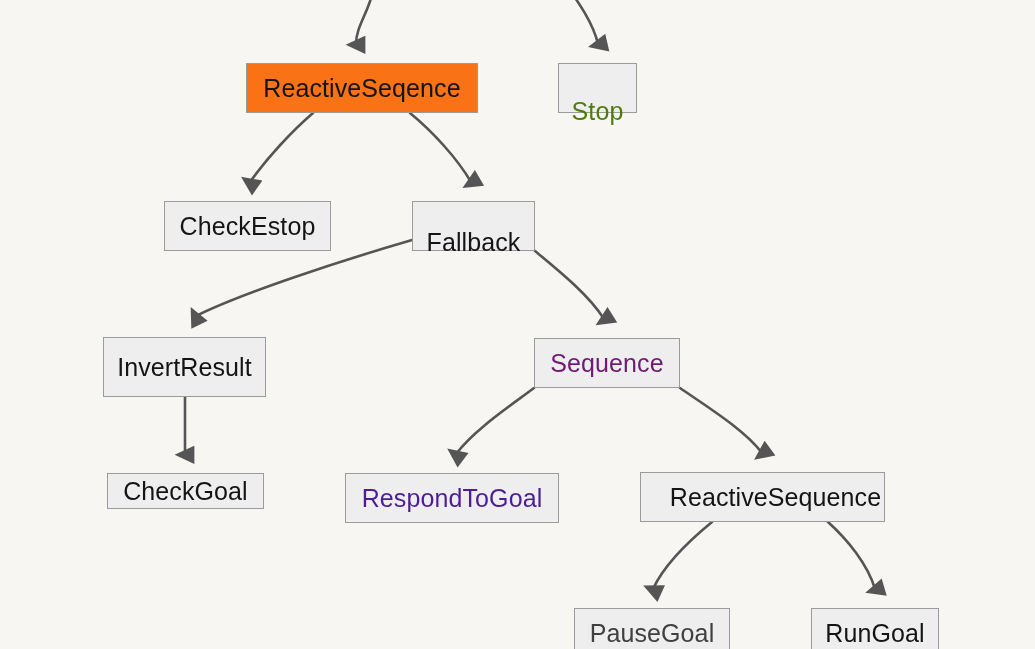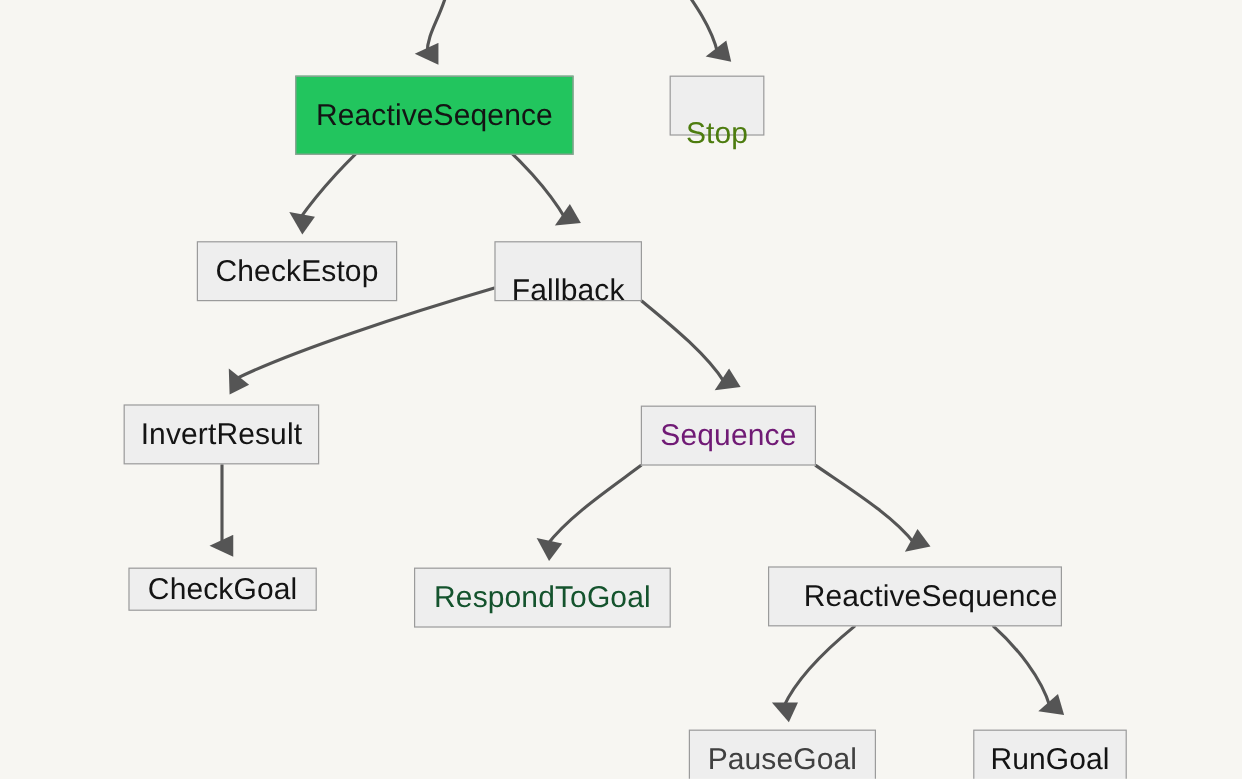--- a/index.html
+++ b/index.html
@@ -74,43 +74,43 @@
         <path d="M 535 251 C 558 270 589 295 604 319" marker-end="url(#bt-arrow)"></path>
         <path d="M 185 387 L 185 454" marker-end="url(#bt-arrow)"></path>
         <path d="M 534 388 C 510 406 474 430 456 454" marker-end="url(#bt-arrow)"></path>
         <path d="M 680 388 C 706 406 745 430 762 453" marker-end="url(#bt-arrow)"></path>
         <path d="M 712 522 C 690 540 664 565 653 589" marker-end="url(#bt-arrow)"></path>
         <path d="M 828 522 C 848 540 868 565 875 589" marker-end="url(#bt-arrow)"></path>
       </g>
   </svg>
 
   <div id="node-layer">
-      <div class="bt-node" style="left: 246px; top: 63px; width: 232px; height: 66px; background: #22c55e; border-color: rgb(155, 155, 155);">
+      <div class="bt-node" style="left: 246px; top: 63px; width: 232px; height: 50px; background: #f97316; border-color: rgb(155, 155, 155);">
         <span class="bt-node-label" style="color: rgb(20, 20, 20);">ReactiveSeqence</span>
       </div>
       <div class="bt-node" style="left: 558px; top: 63px; width: 79px; height: 50px; background: rgb(238, 238, 238); border-color: rgb(155, 155, 155);">
         <span class="bt-node-label" style="color: #4d7c0f; margin-top: 46px;">Stop</span>
       </div>
       <div class="bt-node" style="left: 164px; top: 201px; width: 167px; height: 50px; background: rgb(238, 238, 238); border-color: rgb(155, 155, 155);">
         <span class="bt-node-label" style="color: rgb(20, 20, 20);">CheckEstop</span>
       </div>
       <div class="bt-node" style="left: 412px; top: 201px; width: 123px; height: 50px; background: rgb(238, 238, 238); border-color: rgb(155, 155, 155);">
         <span class="bt-node-label" style="color: rgb(20, 20, 20); margin-top: 33px;">Fallback</span>
       </div>
-      <div class="bt-node" style="left: 103px; top: 337px; width: 163px; height: 50px; background: rgb(238, 238, 238); border-color: rgb(155, 155, 155); text-align: center;">
+      <div class="bt-node" style="left: 103px; top: 337px; width: 163px; height: 60px; background: rgb(238, 238, 238); border-color: rgb(155, 155, 155); text-align: center;">
         <span class="bt-node-label" style="color: rgb(20, 20, 20);">InvertResult</span>
       </div>
       <div class="bt-node" style="left: 534px; top: 338px; width: 146px; height: 50px; background: rgb(238, 238, 238); border-color: rgb(155, 155, 155);">
         <span class="bt-node-label" style="color: #701a75;">Sequence</span>
       </div>
       <div class="bt-node" style="left: 107px; top: 473px; width: 157px; height: 36px; background: rgb(238, 238, 238); border-color: rgb(155, 155, 155);">
         <span class="bt-node-label" style="color: rgb(20, 20, 20);">CheckGoal</span>
       </div>
       <div class="bt-node" style="left: 345px; top: 473px; width: 214px; height: 50px; background: rgb(238, 238, 238); border-color: rgb(155, 155, 155);">
-        <span class="bt-node-label" style="color: #14532d;">RespondToGoal</span>
+        <span class="bt-node-label" style="color: #4c1d95;">RespondToGoal</span>
       </div>
       <div class="bt-node" style="left: 640px; top: 472px; width: 245px; height: 50px; background: rgb(238, 238, 238); border-color: rgb(155, 155, 155);">
         <span class="bt-node-label" style="color: rgb(20, 20, 20); margin-left: 26px;">ReactiveSequence</span>
       </div>
       <div class="bt-node" style="left: 574px; top: 608px; width: 156px; height: 50px; background: rgb(238, 238, 238); border-color: rgb(155, 155, 155);">
         <span class="bt-node-label" style="color: #404040; text-align: right;">PauseGoal</span>
       </div>
       <div class="bt-node" style="left: 811px; top: 608px; width: 128px; height: 50px; background: rgb(238, 238, 238); border-color: rgb(155, 155, 155);">
         <span class="bt-node-label" style="color: rgb(20, 20, 20);">RunGoal</span>
       </div>

